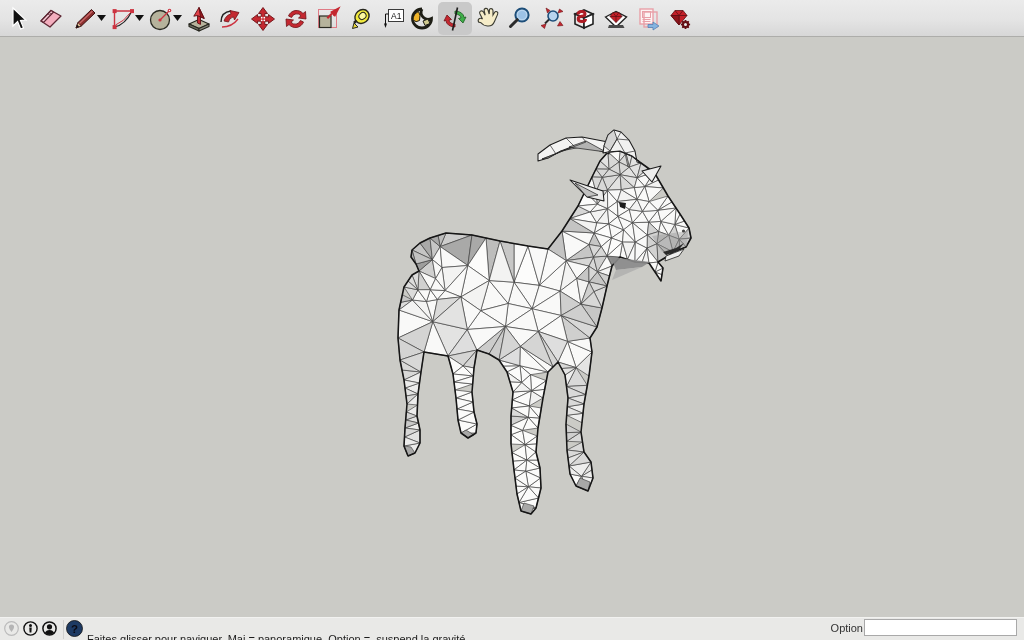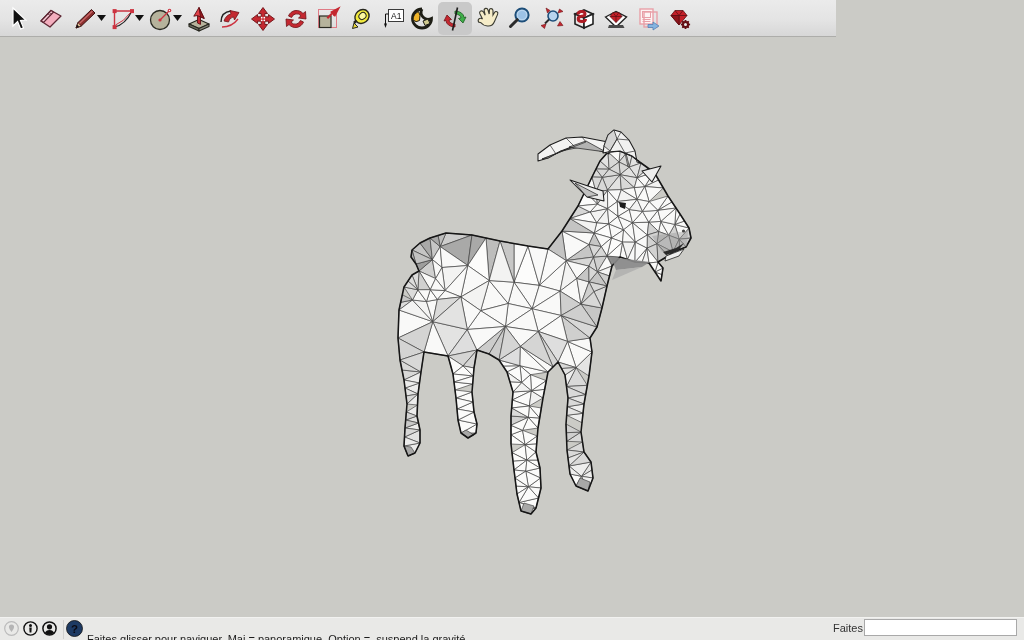--- a/index.html
+++ b/index.html
@@ -1,16 +1,16 @@
 <!DOCTYPE html>
 <html><head>
 <meta charset="utf-8">
 <style>
 html,body{margin:0;padding:0;width:1024px;height:640px;overflow:hidden;font-family:"Liberation Sans",sans-serif;background:#cbcbc6;}
-#toolbar{position:absolute;top:0;left:0;width:836px;height:37px;background:linear-gradient(#ebebeb 0%,#e4e4e4 55%,#d7d7d7 100%);border-bottom:1px solid #adadaa;box-sizing:border-box;}
+#toolbar{position:absolute;top:0;left:0;width:1024px;height:37px;background:linear-gradient(#ebebeb 0%,#e4e4e4 55%,#d7d7d7 100%);border-bottom:1px solid #adadaa;box-sizing:border-box;}
 #canvas{position:absolute;top:37px;left:0;width:1024px;height:580px;background:#cbcbc6;}
 #status{position:absolute;top:617px;left:0;width:1024px;height:23px;background:#e9e9e7;border-top:1px solid #f2f2f0;box-sizing:border-box;}
 .ic{position:absolute;top:6px;}
 #status .txt{position:absolute;left:87px;top:5px;font-size:11px;color:#1c1c1c;margin-top:10px;}
 #mes{position:absolute;right:161px;top:4px;font-size:11px;color:#333;}
 #mesbox{position:absolute;left:864px;top:1px;width:151px;height:15px;background:#fff;border:1px solid #a9a9a9;}
 #sep{position:absolute;left:63px;top:2px;width:1px;height:19px;background:#d0d0ce;}
 </style>
 </head>
 <body>
@@ -551,15 +551,15 @@
   <circle cx="7.5" cy="7.5" r="6.6" fill="none" stroke="#111" stroke-width="1.5"></circle>
   <circle cx="7.5" cy="5.8" r="2.6" fill="#111"></circle>
   <path d="M2.9 11.8 Q4 8.9 7.5 8.9 Q11 8.9 12.1 11.8 A 6.6 6.6 0 0 1 2.9 11.8" fill="#111"></path>
 </svg>
 <svg class="ic" style="left:66px;top:2px" width="17" height="17" viewBox="0 0 17 17">
   <circle cx="8.5" cy="8.5" r="8" fill="#1d3a63" stroke="#111" stroke-width=".8"></circle>
   <text x="8.5" y="12.6" text-anchor="middle" font-family="Liberation Sans" font-size="11.5" font-weight="bold" fill="#0a0a14">?</text>
 </svg>
 <div id="sep"></div>
 <div class="txt">Faites glisser pour naviguer. Maj = panoramique, Option =&nbsp; suspend la gravité.</div>
-<div id="mes">Faites</div>
+<div id="mes">Option</div>
 <div id="mesbox"></div>
 </div>
 
 </body></html>

